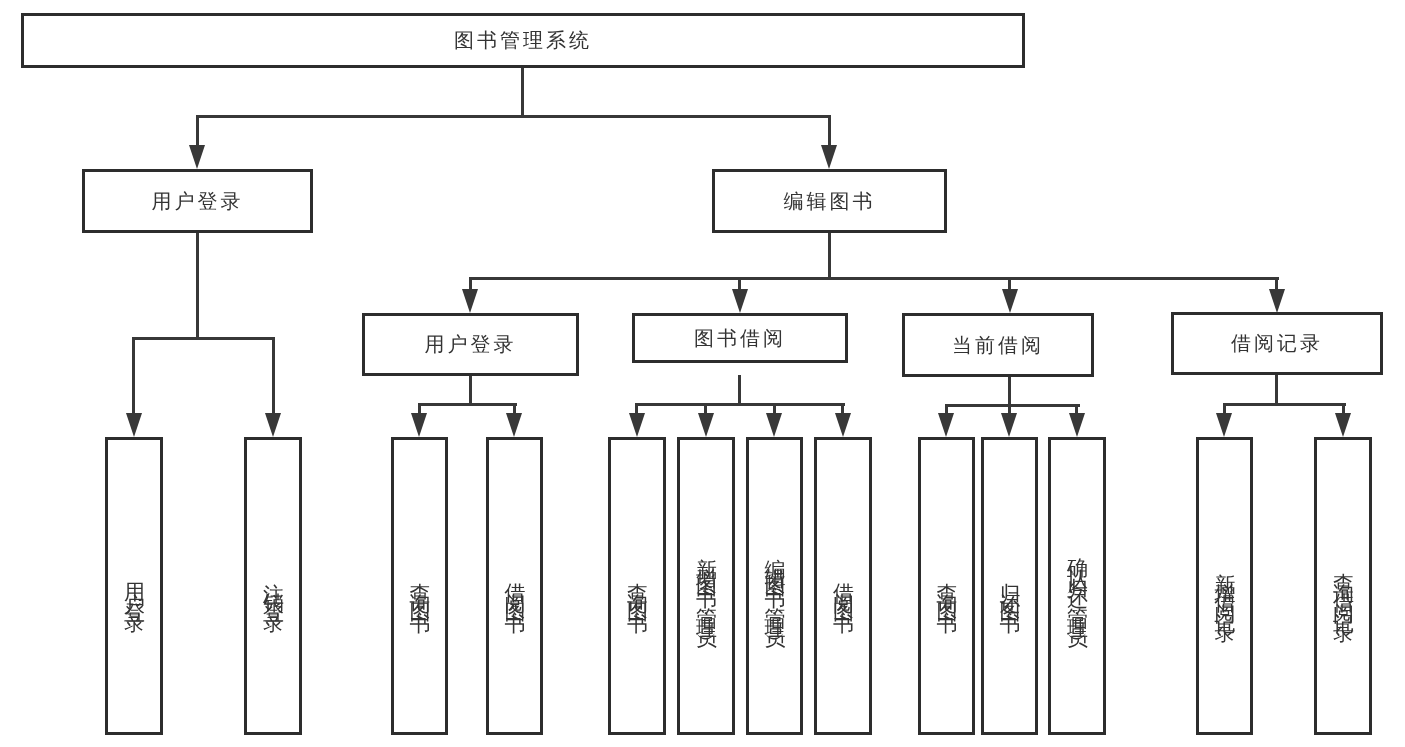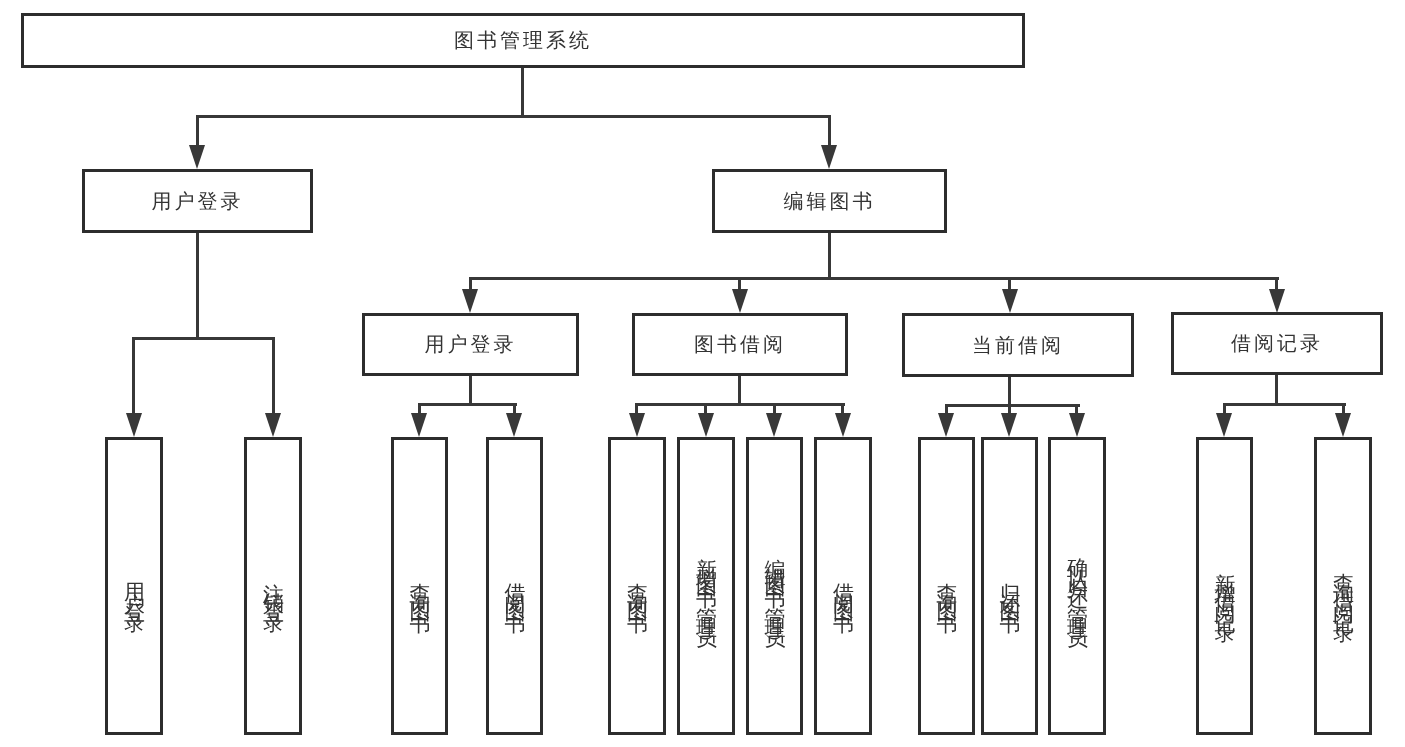--- a/index.html
+++ b/index.html
@@ -67,24 +67,24 @@
   <div class="line" style="left:738px;top:277px;width:3px;height:15px;"></div>
   <div class="arrow" style="left:732px;top:289px;"></div>
   <div class="line" style="left:1008px;top:277px;width:3px;height:15px;"></div>
   <div class="arrow" style="left:1002px;top:289px;"></div>
   <div class="line" style="left:1275px;top:277px;width:3px;height:15px;"></div>
   <div class="arrow" style="left:1269px;top:289px;"></div>
 
   <div class="box" style="left:362px;top:313px;width:217px;height:63px;">
     <span class="hl">用户登录</span>
   </div>
-  <div class="box" style="left:632px;top:313px;width:216px;height:63px;">
+  <div class="box" style="left:632px;top:313px;width:216px;height:50px;">
     <span class="hl">图书借阅</span>
   </div>
-  <div class="box" style="left:902px;top:313px;width:232px;height:64px;">
+  <div class="box" style="left:902px;top:313px;width:192px;height:64px;">
     <span class="hl">当前借阅</span>
   </div>
   <div class="box" style="left:1171px;top:312px;width:212px;height:63px;">
     <span class="hl">借阅记录</span>
   </div>
 
   <div class="line" style="left:469px;top:375px;width:3px;height:30px;"></div>
   <div class="line" style="left:418px;top:403px;width:99px;height:3px;"></div>
   <div class="line" style="left:418px;top:403px;width:3px;height:11px;"></div>
   <div class="arrow" style="left:411px;top:413px;"></div>

